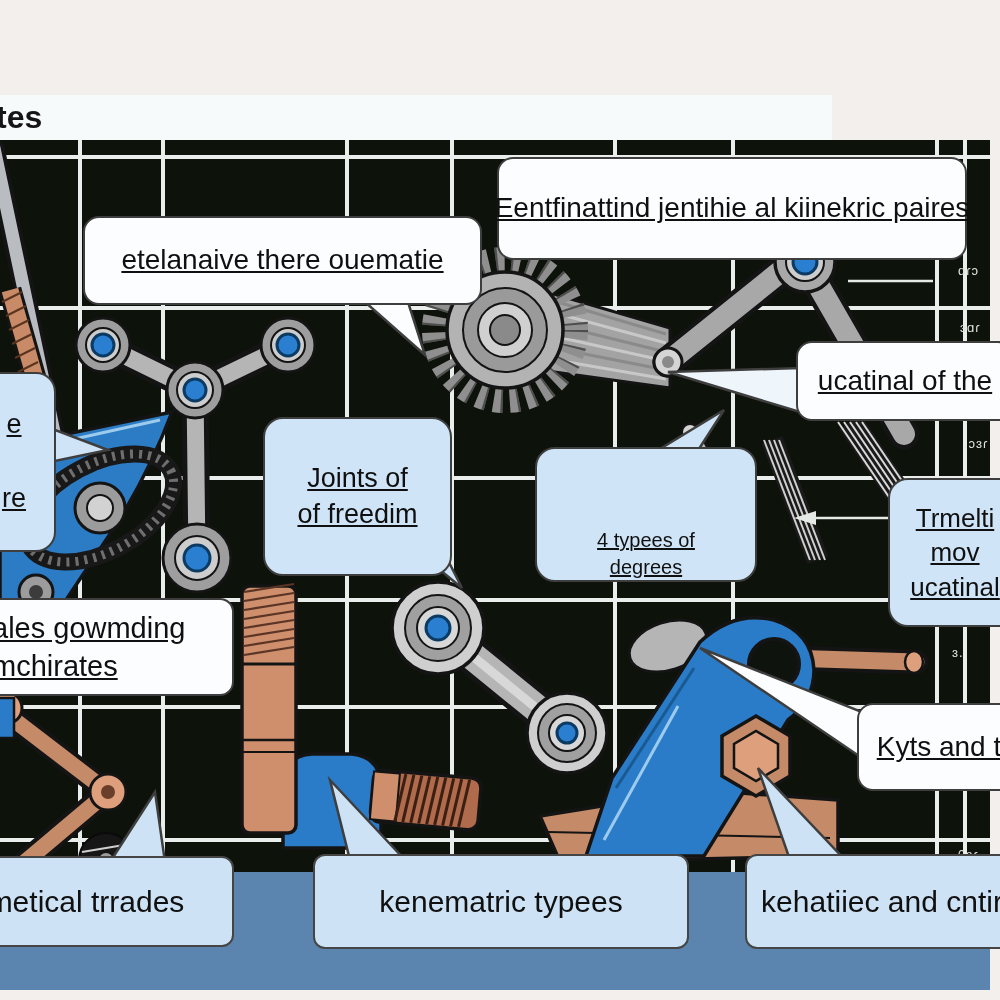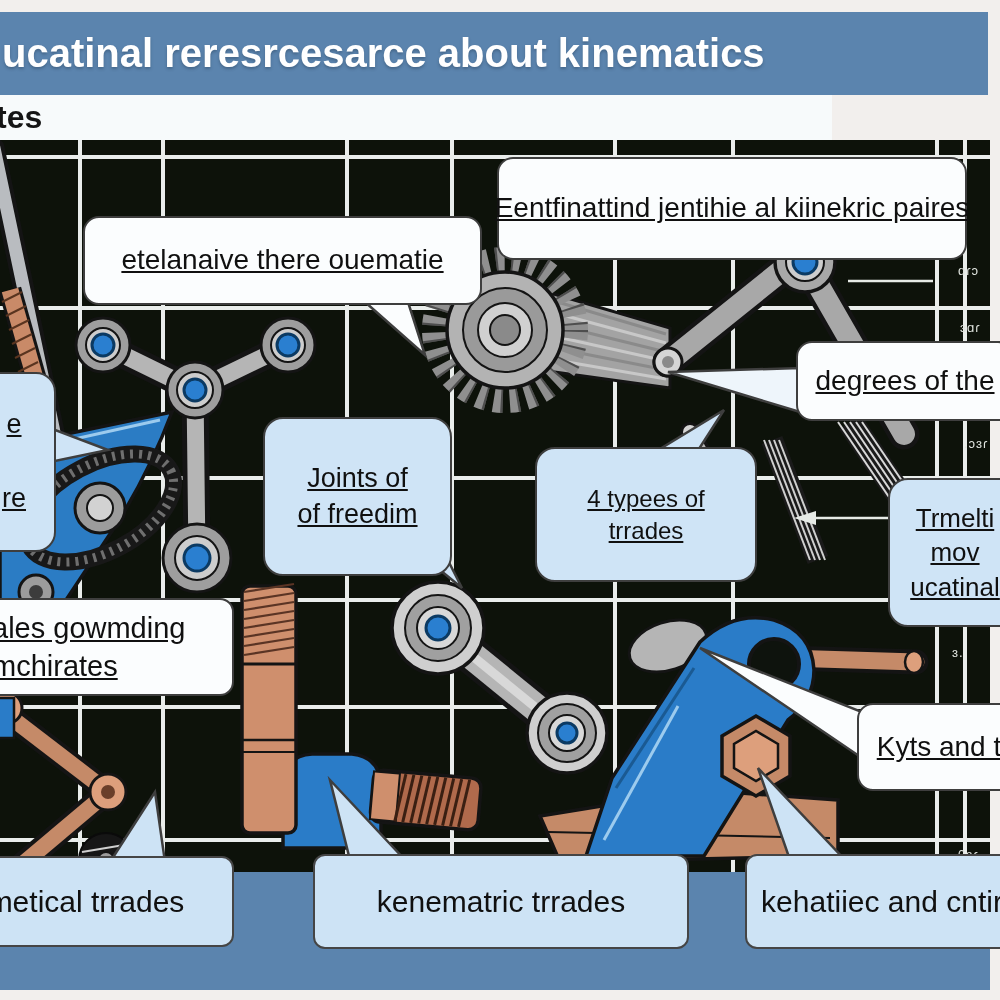--- a/index.html
+++ b/index.html
@@ -30,23 +30,20 @@
   .bbox{position:absolute;background:#cde3f5;border:2.5px solid #454545;border-radius:12px;
         display:flex;align-items:center;justify-content:center;font-size:30px;color:#101010;
         z-index:4;white-space:nowrap;}
   .edge-label{position:absolute;color:#dfe3de;font-size:13px;letter-spacing:1px;z-index:2;}
 </style>
 </head>
 <body>
 
 <div class="page">
 
-  <div class="title-bar">
-    <span class="title">ucatinal reresrcesarce about kinematics</span>
-  </div>
 
   <div class="subtitle-strip">
     <span class="subtitle">tes</span>
   </div>
 
   <div class="canvas">
     <svg width="990" height="732" viewBox="0 0 990 732">
 
       <g stroke="#e9edeb" stroke-width="4">
         <line x1="80" y1="0" x2="80" y2="732"></line>
@@ -281,27 +278,27 @@
 
   <div class="bubble white" style="left:83px;top:216px;width:395px;height:85px;font-size:28px;">
     <div>etelanaive there ouematie</div>
   </div>
 
   <div class="bubble blue" style="left:263px;top:377px;width:185px;height:155px;font-size:27px;margin-top:40px;">
     <div>Joints of</div>
     <div>of freedim</div>
   </div>
 
-  <div class="bubble blue" style="left:535px;top:447px;width:218px;height:131px;font-size:24px;">
+  <div class="bubble blue" style="left:535px;top:447px;width:218px;height:131px;font-size:20px;justify-content:flex-end;">
     <div>4 typees of</div>
-    <div>trrades</div>
+    <div>degrees</div>
   </div>
 
   <div class="bubble white" style="left:796px;top:341px;width:214px;height:76px;font-size:28px;">
-    <div>degrees of the</div>
+    <div>ucatinal of the</div>
   </div>
 
   <div class="bubble blue" style="left:888px;top:478px;width:130px;height:145px;font-size:26px;">
     <div>Trmelti</div>
     <div>mov</div>
     <div>ucatinal</div>
   </div>
 
   <div class="bubble white" style="left:857px;top:703px;width:160px;height:84px;font-size:28px;">
     <div>Kyts and t</div>
@@ -314,21 +311,21 @@
 
   <div class="bubble white" style="left:-44px;top:598px;width:240px;height:94px;font-size:29px;align-items:flex-start;padding-left:34px;text-align:left;border-radius:14px;">
     <div>ales gowmding</div>
     <div>mchirates</div>
   </div>
 
   <div class="bbox" style="left:-62px;top:856px;width:292px;height:87px;">
     <span>metical trrades</span>
   </div>
   <div class="bbox" style="left:313px;top:854px;width:372px;height:91px;">
-    <span>kenematric trrades</span>
+    <span>kenematric typees</span>
   </div>
   <div class="bbox" style="left:745px;top:854px;width:270px;height:91px;">
     <span>kehatiiec and cntir</span>
   </div>
 
   <span class="edge-label" style="left:958px;top:263px;">ɑɾɔ</span>
   <span class="edge-label" style="left:960px;top:320px;">ɜɑɾ</span>
   <span class="edge-label" style="left:964px;top:436px;">.ɔɜɾ</span>
   <span class="edge-label" style="left:952px;top:645px;">ɜ.</span>
   <span class="edge-label" style="left:958px;top:830px;margin-top:17px;">0ɜɾ</span>

